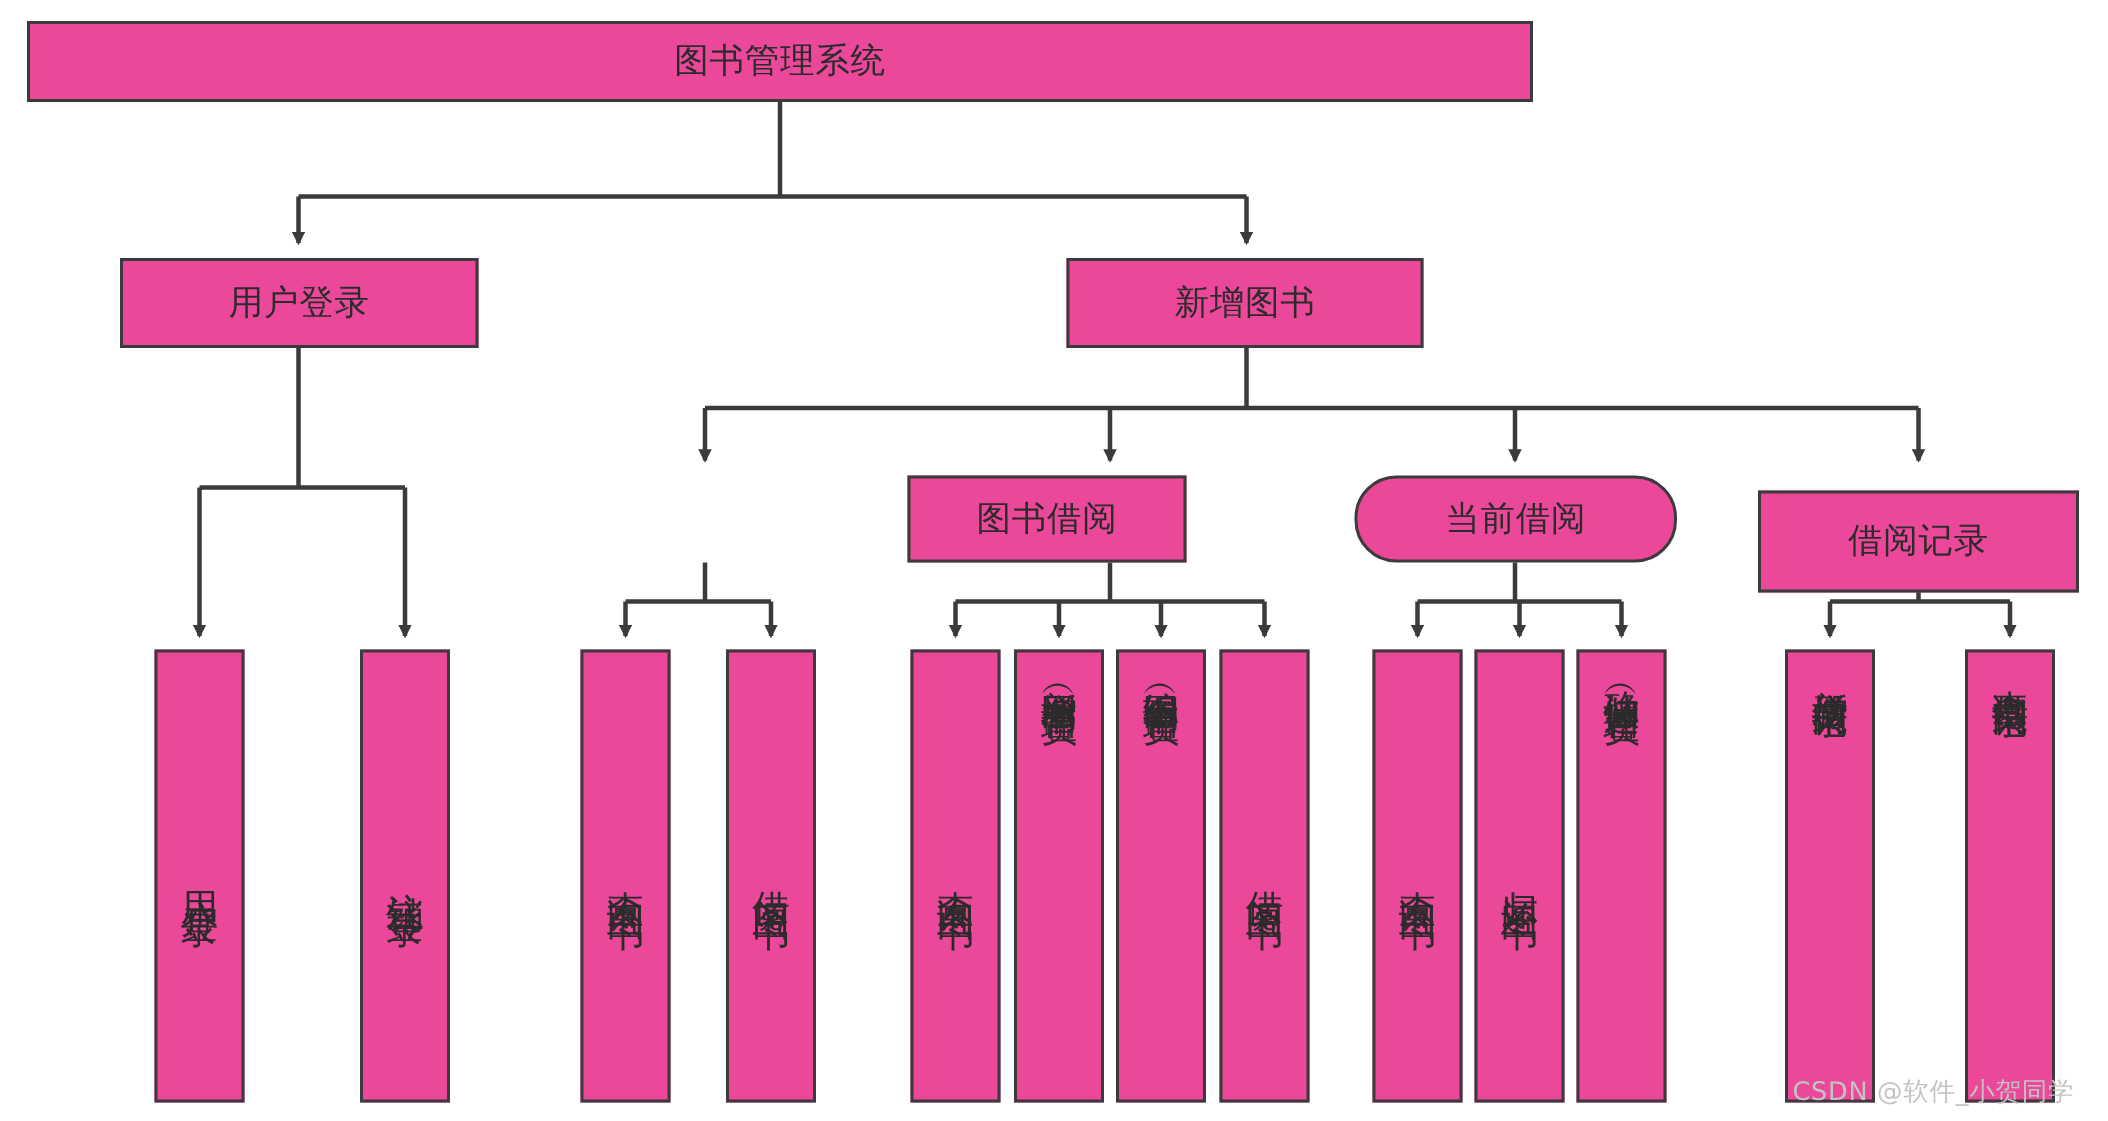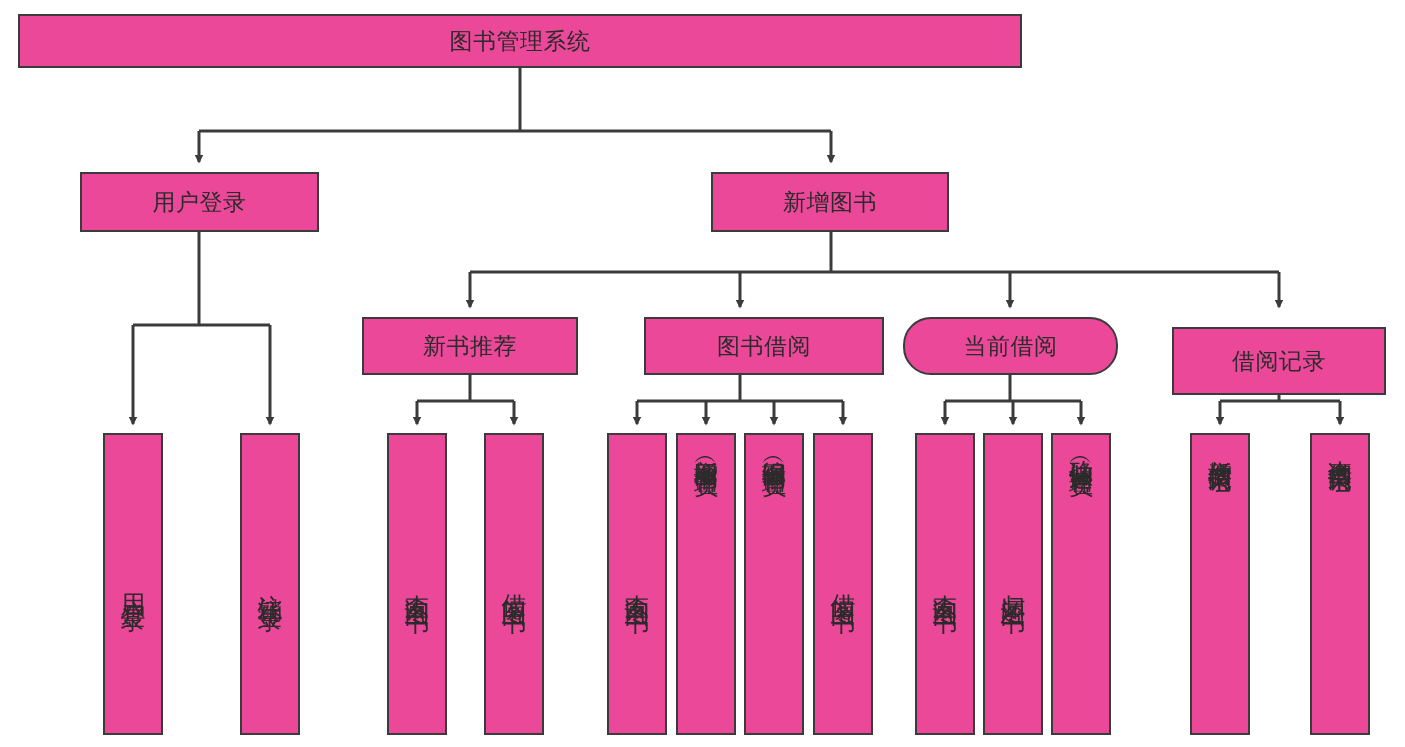--- a/index.html
+++ b/index.html
@@ -136,24 +136,21 @@
     <span class="label">图书管理系统</span>
   </div>
 
   <div class="node horiz" id="node-l2-0" style="left: 80px; top: 172px; width: 239px; height: 60px;">
     <span class="label">用户登录</span>
   </div>
   <div class="node horiz" id="node-l2-1" style="left: 711px; top: 172px; width: 238px; height: 60px;">
     <span class="label">新增图书</span>
   </div>
 
-  <div class="node horiz" id="node-l3-0" style="left: 362px; top: 317px; width: 216px; height: 58px;">
-    <span class="label">新书推荐</span>
-  </div>
-  <div class="node horiz" id="node-l3-1" style="left: 644px; top: 317px; width: 240px; height: 58px;">
+  <div class="node horiz" id="node-l3-1" style="left: 605px; top: 317px; width: 186px; height: 58px;">
     <span class="label">图书借阅</span>
   </div>
   <div class="node horiz" id="node-l3-2" style="left: 903px; top: 317px; width: 215px; height: 58px; border-radius: 28px;">
     <span class="label">当前借阅</span>
   </div>
   <div class="node horiz" id="node-l3-3" style="left: 1172px; top: 327px; width: 214px; height: 68px;">
     <span class="label">借阅记录</span>
   </div>
 
   <div class="node vert center-text" id="node-leaf-0" style="left: 103px; top: 433px; width: 60px; height: 302px;">
@@ -189,14 +186,15 @@
   <div class="node vert tall-text" id="node-leaf-10" style="left: 1051px; top: 433px; width: 60px; height: 302px;">
     <span class="label">确认归还（管理员）</span>
   </div>
   <div class="node vert tall-text" id="node-leaf-11" style="left: 1190px; top: 433px; width: 60px; height: 302px;">
     <span class="label">新增借阅记录</span>
   </div>
   <div class="node vert tall-text" id="node-leaf-12" style="left: 1310px; top: 433px; width: 60px; height: 302px;">
     <span class="label">查询借阅记录</span>
   </div>
 
+  <div class="watermark" id="watermark" style="left: 1195px; top: 716px; color: rgb(195, 195, 195);">CSDN @软件_小贺同学</div>
 
 </div>
 
 </body></html>

